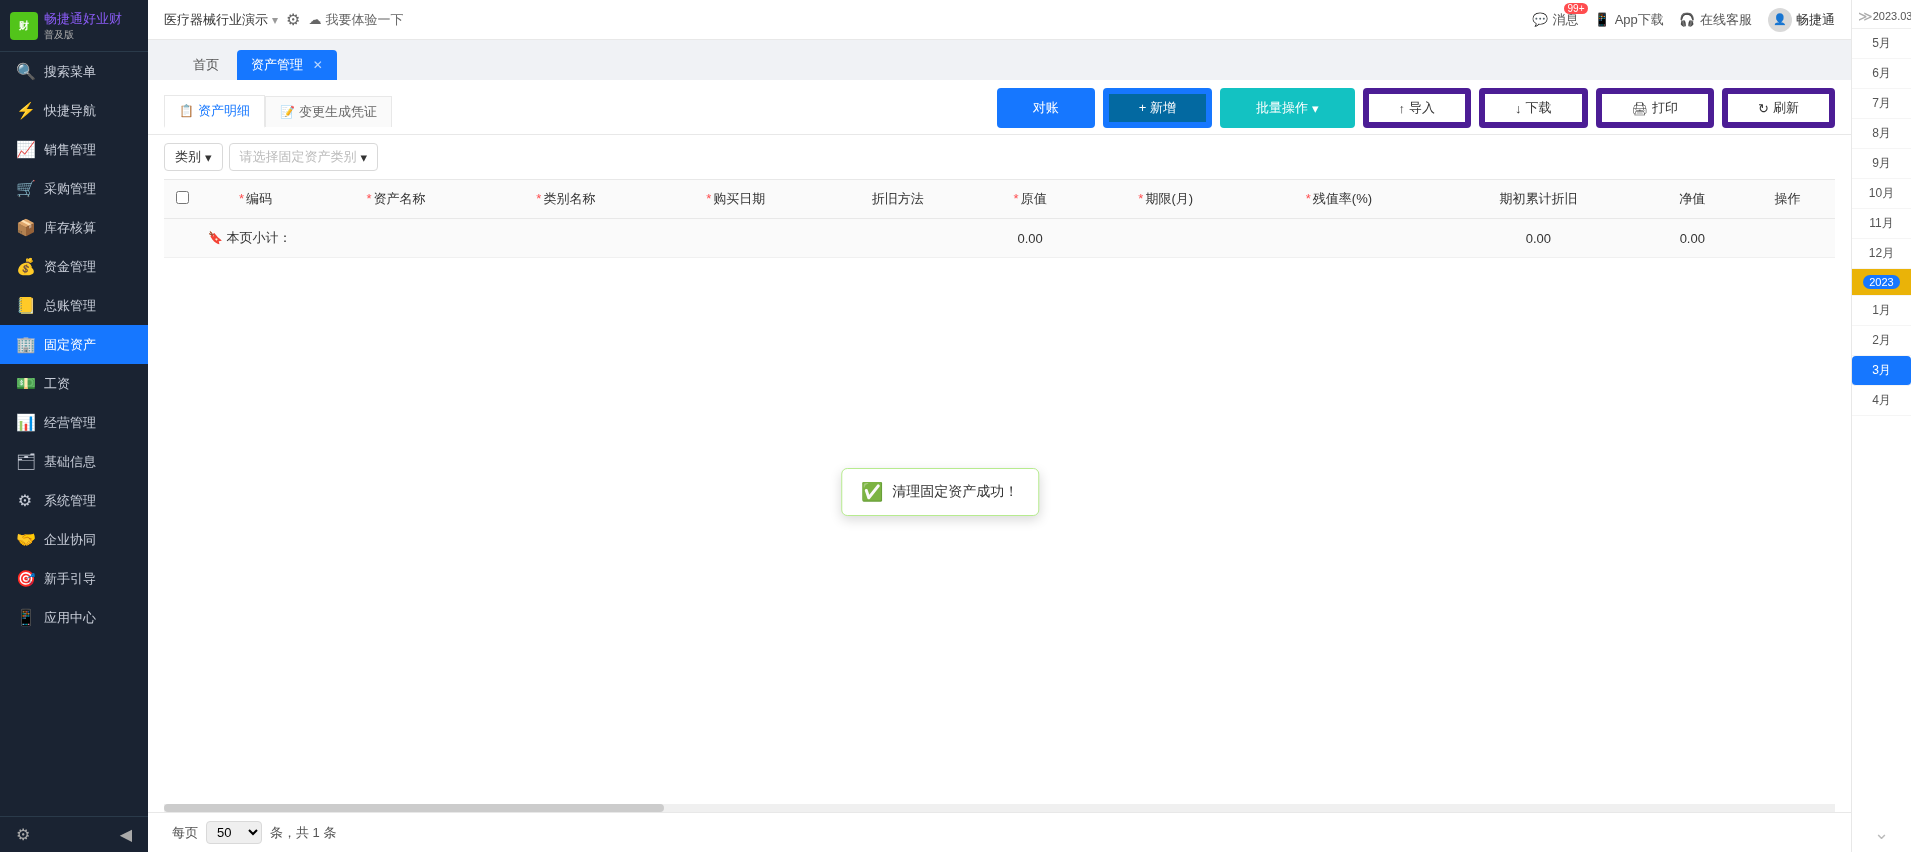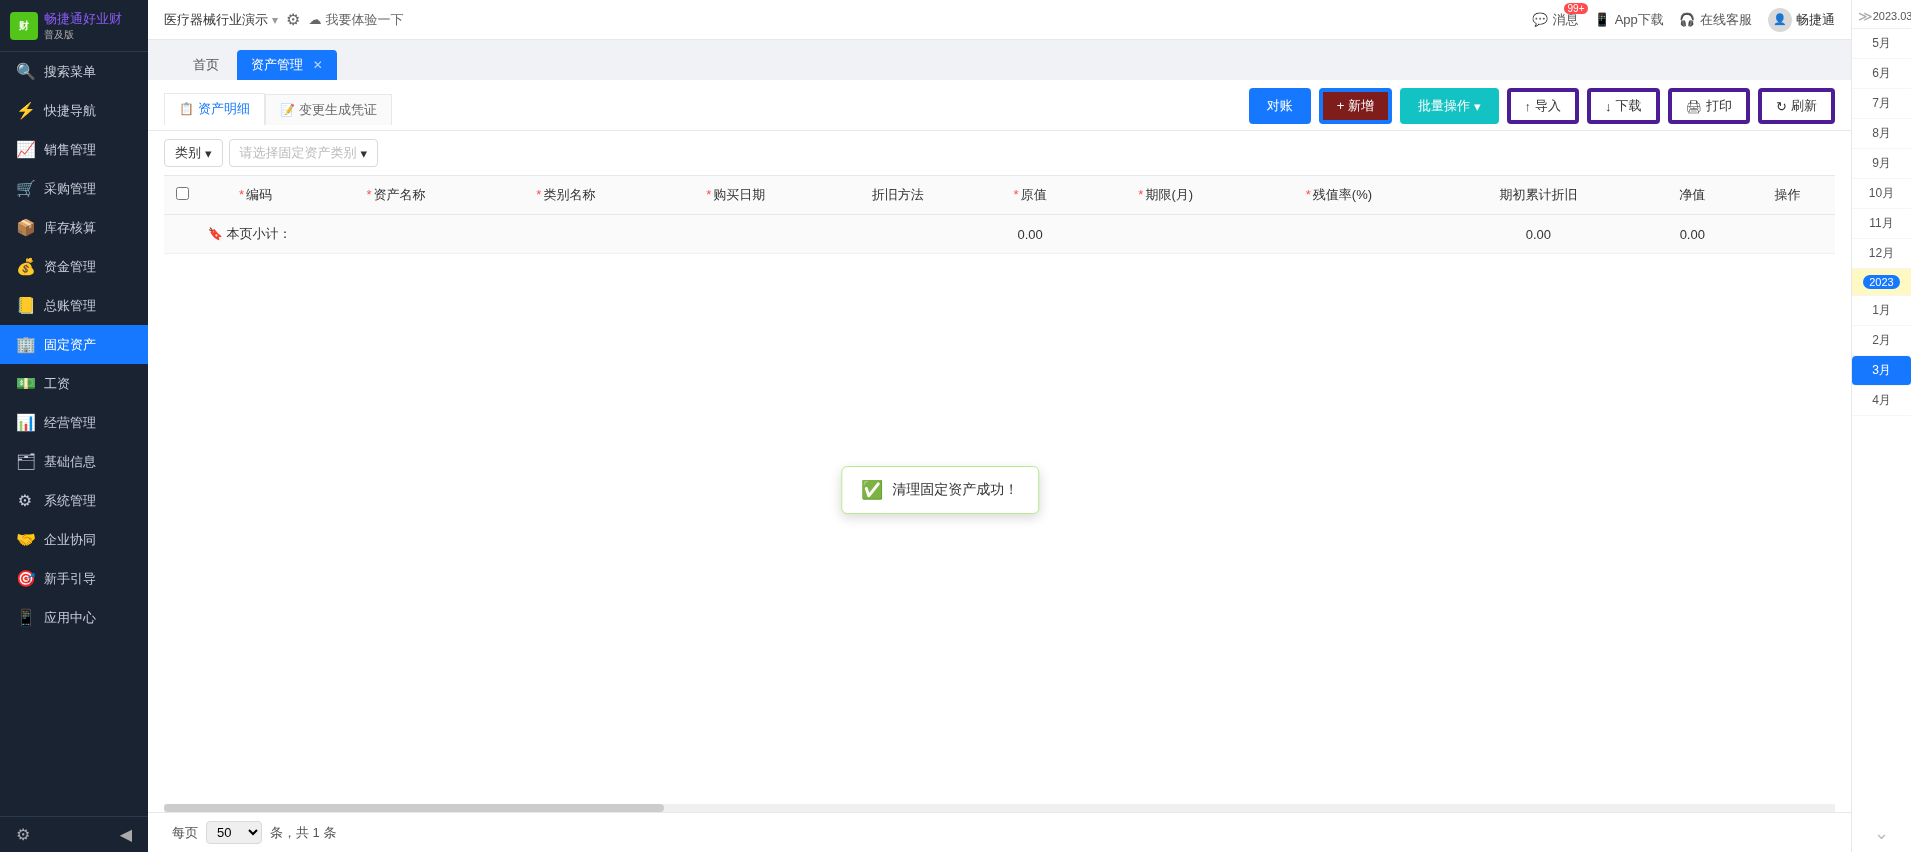--- a/index.html
+++ b/index.html
@@ -161,26 +161,26 @@
 
     
     .toolbar {
       display: flex;
       align-items: center;
       justify-content: space-between;
       padding: 8px 16px;
     }
     .toolbar-left { display: flex; align-items: center; gap: 8px; }
     .btn {
-      padding: 5px 14px;
+      padding: 5px 30px;
       border-radius: 4px;
       font-size: 13px;
       cursor: pointer;
       display: flex; align-items: center; gap: 4px;
-      border: 4px solid #4c1d95;
+      border: 6px solid #4c1d95;
       background: white;
       color: #333;
     }
     .btn-primary { background: #1677ff; color: white; border-color: #1677ff; }
     .btn-batch {
       background: #13c2c2;
       color: white;
       border-color: #13c2c2;
     }
     .select-group { display: flex; align-items: center; gap: 6px; }
@@ -311,21 +311,21 @@
       color: #555;
       cursor: pointer;
       border-bottom: 1px solid #f5f5f5;
     }
     .rp-item.current {
       background: #1677ff;
       color: white;
       border-radius: 4px;
     }
     .rp-item.active-year {
-      background: #fef9c3;
+      background: #eab308;
       color: #1677ff;
     }
     .rp-expand { color: #aaa; font-size: 14px; cursor: pointer; }
   </style>
 </head>
 <body>
 
 <div class="sidebar">
   <div class="sidebar-logo">
     <div class="sidebar-logo-icon">财</div>
@@ -455,21 +455,21 @@
         <span>资产明细</span>
       </div>
       <div class="subtab">
         <span class="subtab-icon">📝</span>
         <span>变更生成凭证</span>
       </div>
       <div style="flex:1"></div>
 
       <div style="display:flex;gap:8px;padding-bottom:6px;align-items:center;">
         <button class="btn btn-primary">对账</button>
-        <button class="btn" style="background:#7f1d1d;color:white;border-color:#1677ff;">+ 新增</button>
+        <button class="btn" style="background:#0369a1;color:white;border-color:#1677ff;">+ 新增</button>
         <button class="btn btn-batch">
           <span>批量操作</span>
           <span>▾</span>
         </button>
         <button class="btn">
           <span>↑</span>
           <span>导入</span>
         </button>
         <button class="btn">
           <span>↓</span>

